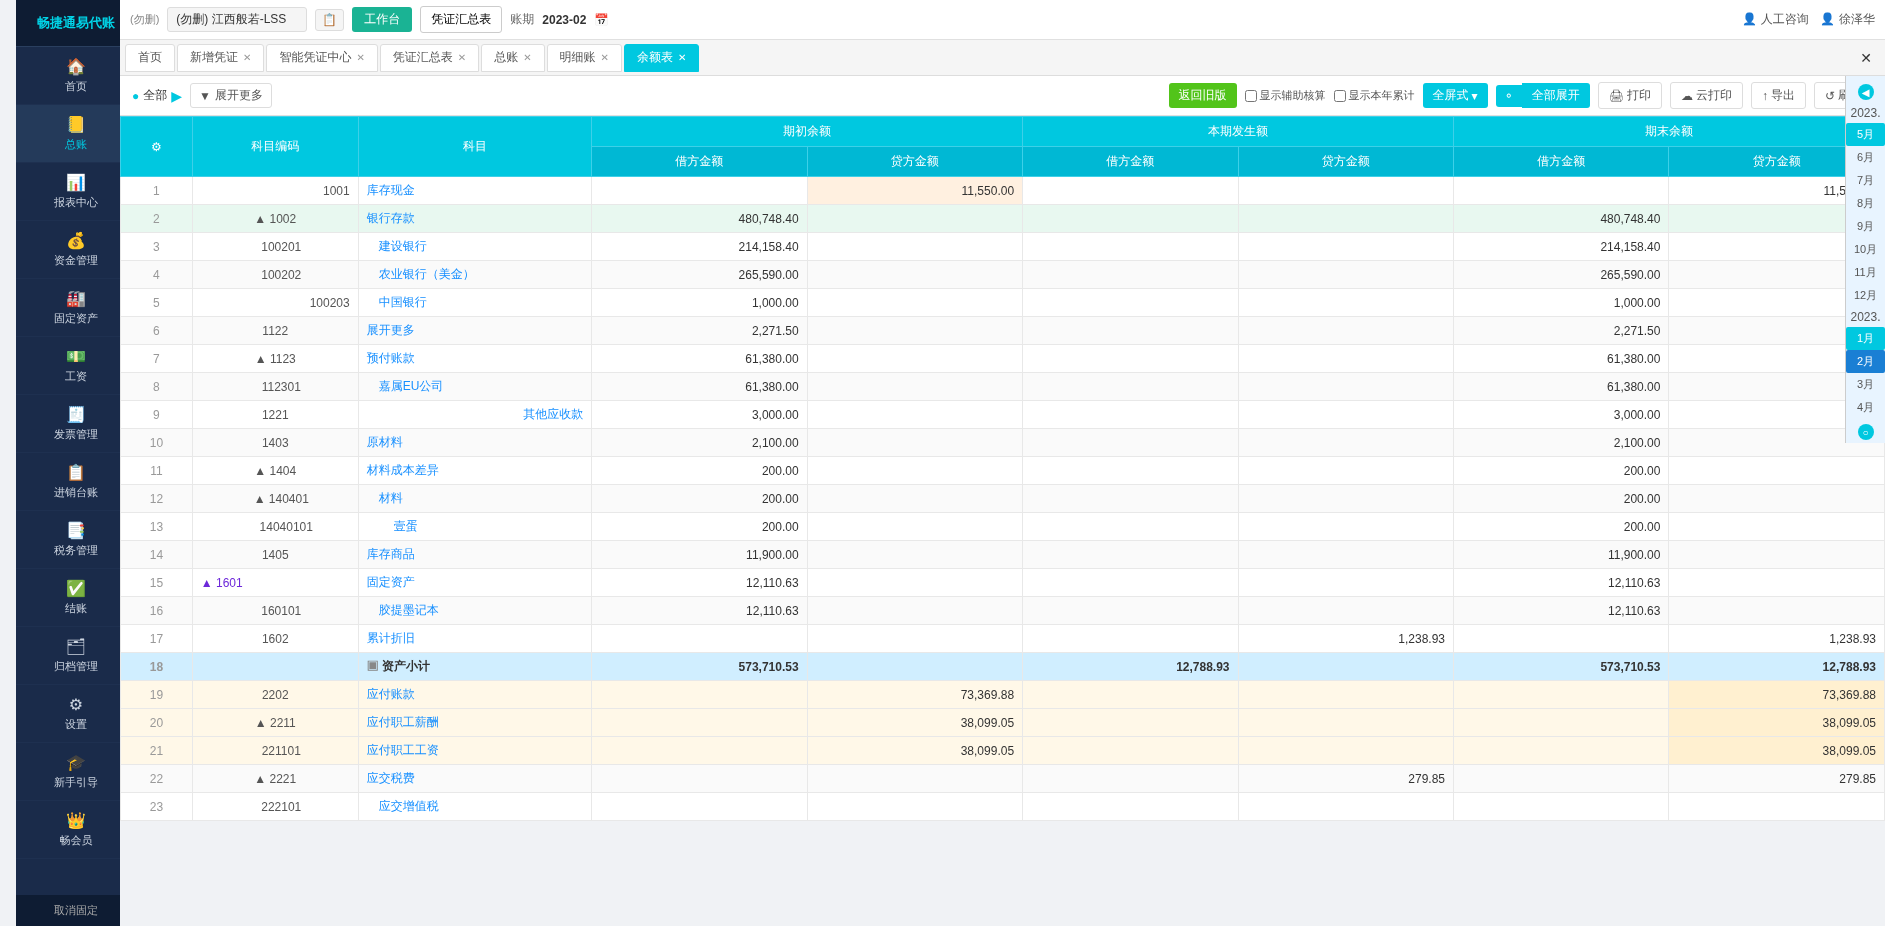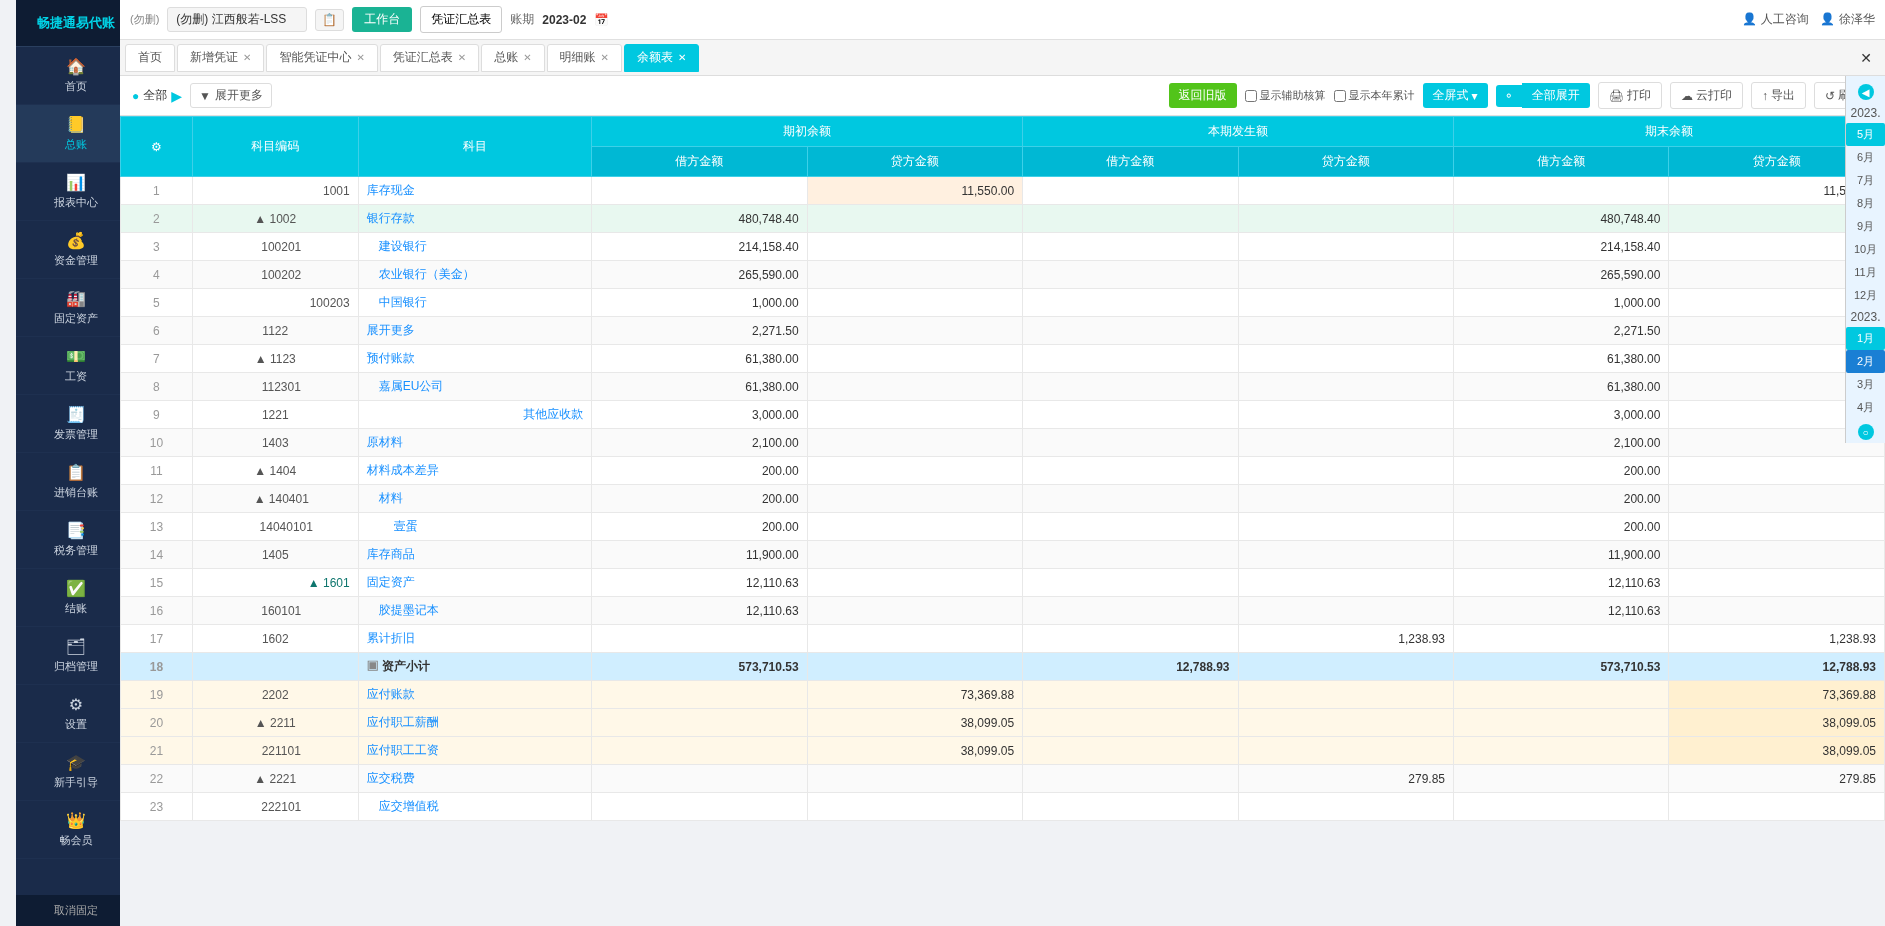--- a/index.html
+++ b/index.html
@@ -418,21 +418,21 @@
             <td style="text-align: left;"><a class="link-text" href="#">库存商品</a></td>
             <td style="text-align: right; padding-right: 8px;">11,900.00</td>
             <td style="text-align: right; padding-right: 8px;"></td>
             <td style="text-align: right; padding-right: 8px;"></td>
             <td style="text-align: right; padding-right: 8px;"></td>
             <td style="text-align: right; padding-right: 8px;">11,900.00</td>
             <td style="text-align: right; padding-right: 8px;"></td>
           </tr>
           <tr>
             <td style="text-align: center; color: rgb(153, 153, 153);">15</td>
-            <td style="text-align: right; color: #0f766e;">▲ 1601</td>
+            <td style="text-align: left; color: #6d28d9;">▲ 1601</td>
             <td style="text-align: left;"><a class="link-text" href="#">固定资产</a></td>
             <td style="text-align: right; padding-right: 8px;">12,110.63</td>
             <td style="text-align: right; padding-right: 8px;"></td>
             <td style="text-align: right; padding-right: 8px;"></td>
             <td style="text-align: right; padding-right: 8px;"></td>
             <td style="text-align: right; padding-right: 8px;">12,110.63</td>
             <td style="text-align: right; padding-right: 8px;"></td>
           </tr>
           <tr style="background:#fafafa;">
             <td style="text-align: center; color: rgb(153, 153, 153);">16</td>

